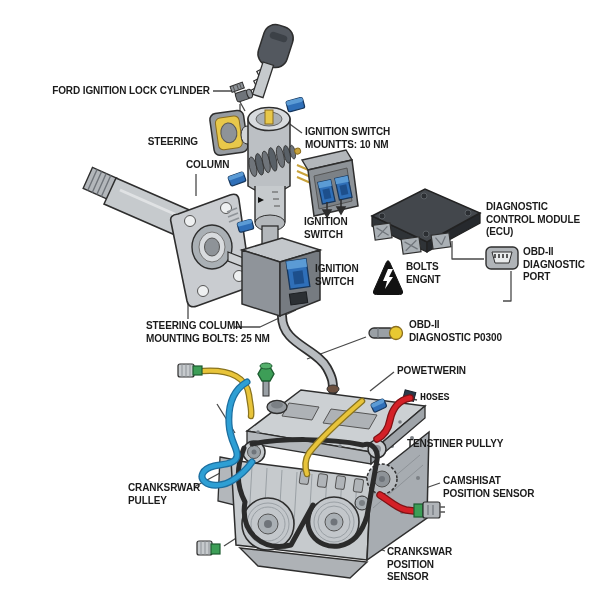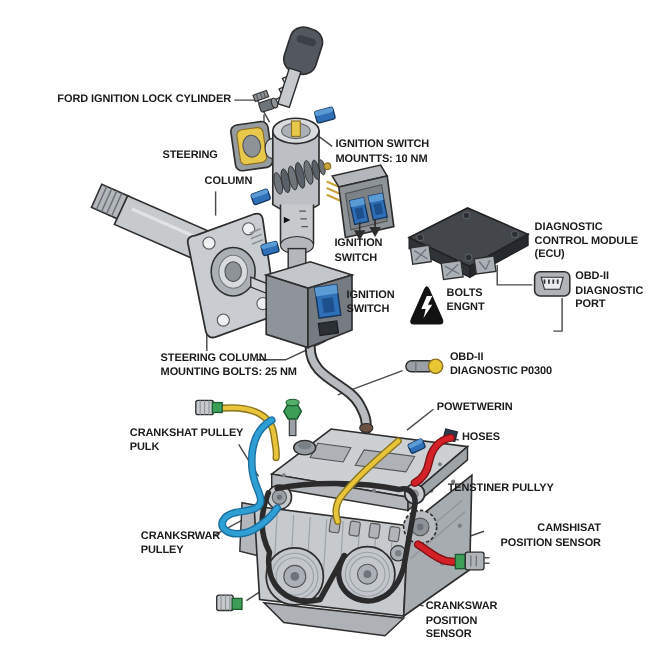--- a/index.html
+++ b/index.html
@@ -308,26 +308,24 @@
 CONTROL MODULE
 (ECU)</div>
 <div class="label" style="left:523px;top:246px;">OBD-II
 DIAGNOSTIC PORT</div>
 <div class="label" style="left:406px;top:261px;">BOLTS
 ENGNT</div>
 <div class="label" style="left:409px;top:319px;">OBD-II
 DIAGNOSTIC P0300</div>
 <div class="label" style="left:146px;top:320px;">STEERING COLUMN
 MOUNTING BOLTS: 25 NM</div>
-<div class="label" style="left:118px;top:388px;">CRANKSHAT PULLEY
-PULK</div>
 <div class="label" style="left:397px;top:365px;">POWETWERIN</div>
-<div class="label" style="left:420px;top:392px;">HOSES</div>
+<div class="label" style="left:420px;top:392px;font-family:Liberation Mono, monospace;">HOSES</div>
 <div class="label" style="left:407px;top:426px;margin-top:12px;">TENSTINER PULLYY</div>
-<div class="label" style="left:455px;top:475px;text-align:right;">CAMSHISAT
+<div class="label" style="left:443px;top:475px;">CAMSHISAT
 POSITION SENSOR</div>
 <div class="label" style="left:128px;top:482px;">CRANKSRWAR
 PULLEY</div>
 <div class="label" style="left:387px;top:546px;">CRANKSWAR
 POSITION
 SENSOR</div>
 
 </div>
 
 </body></html>

